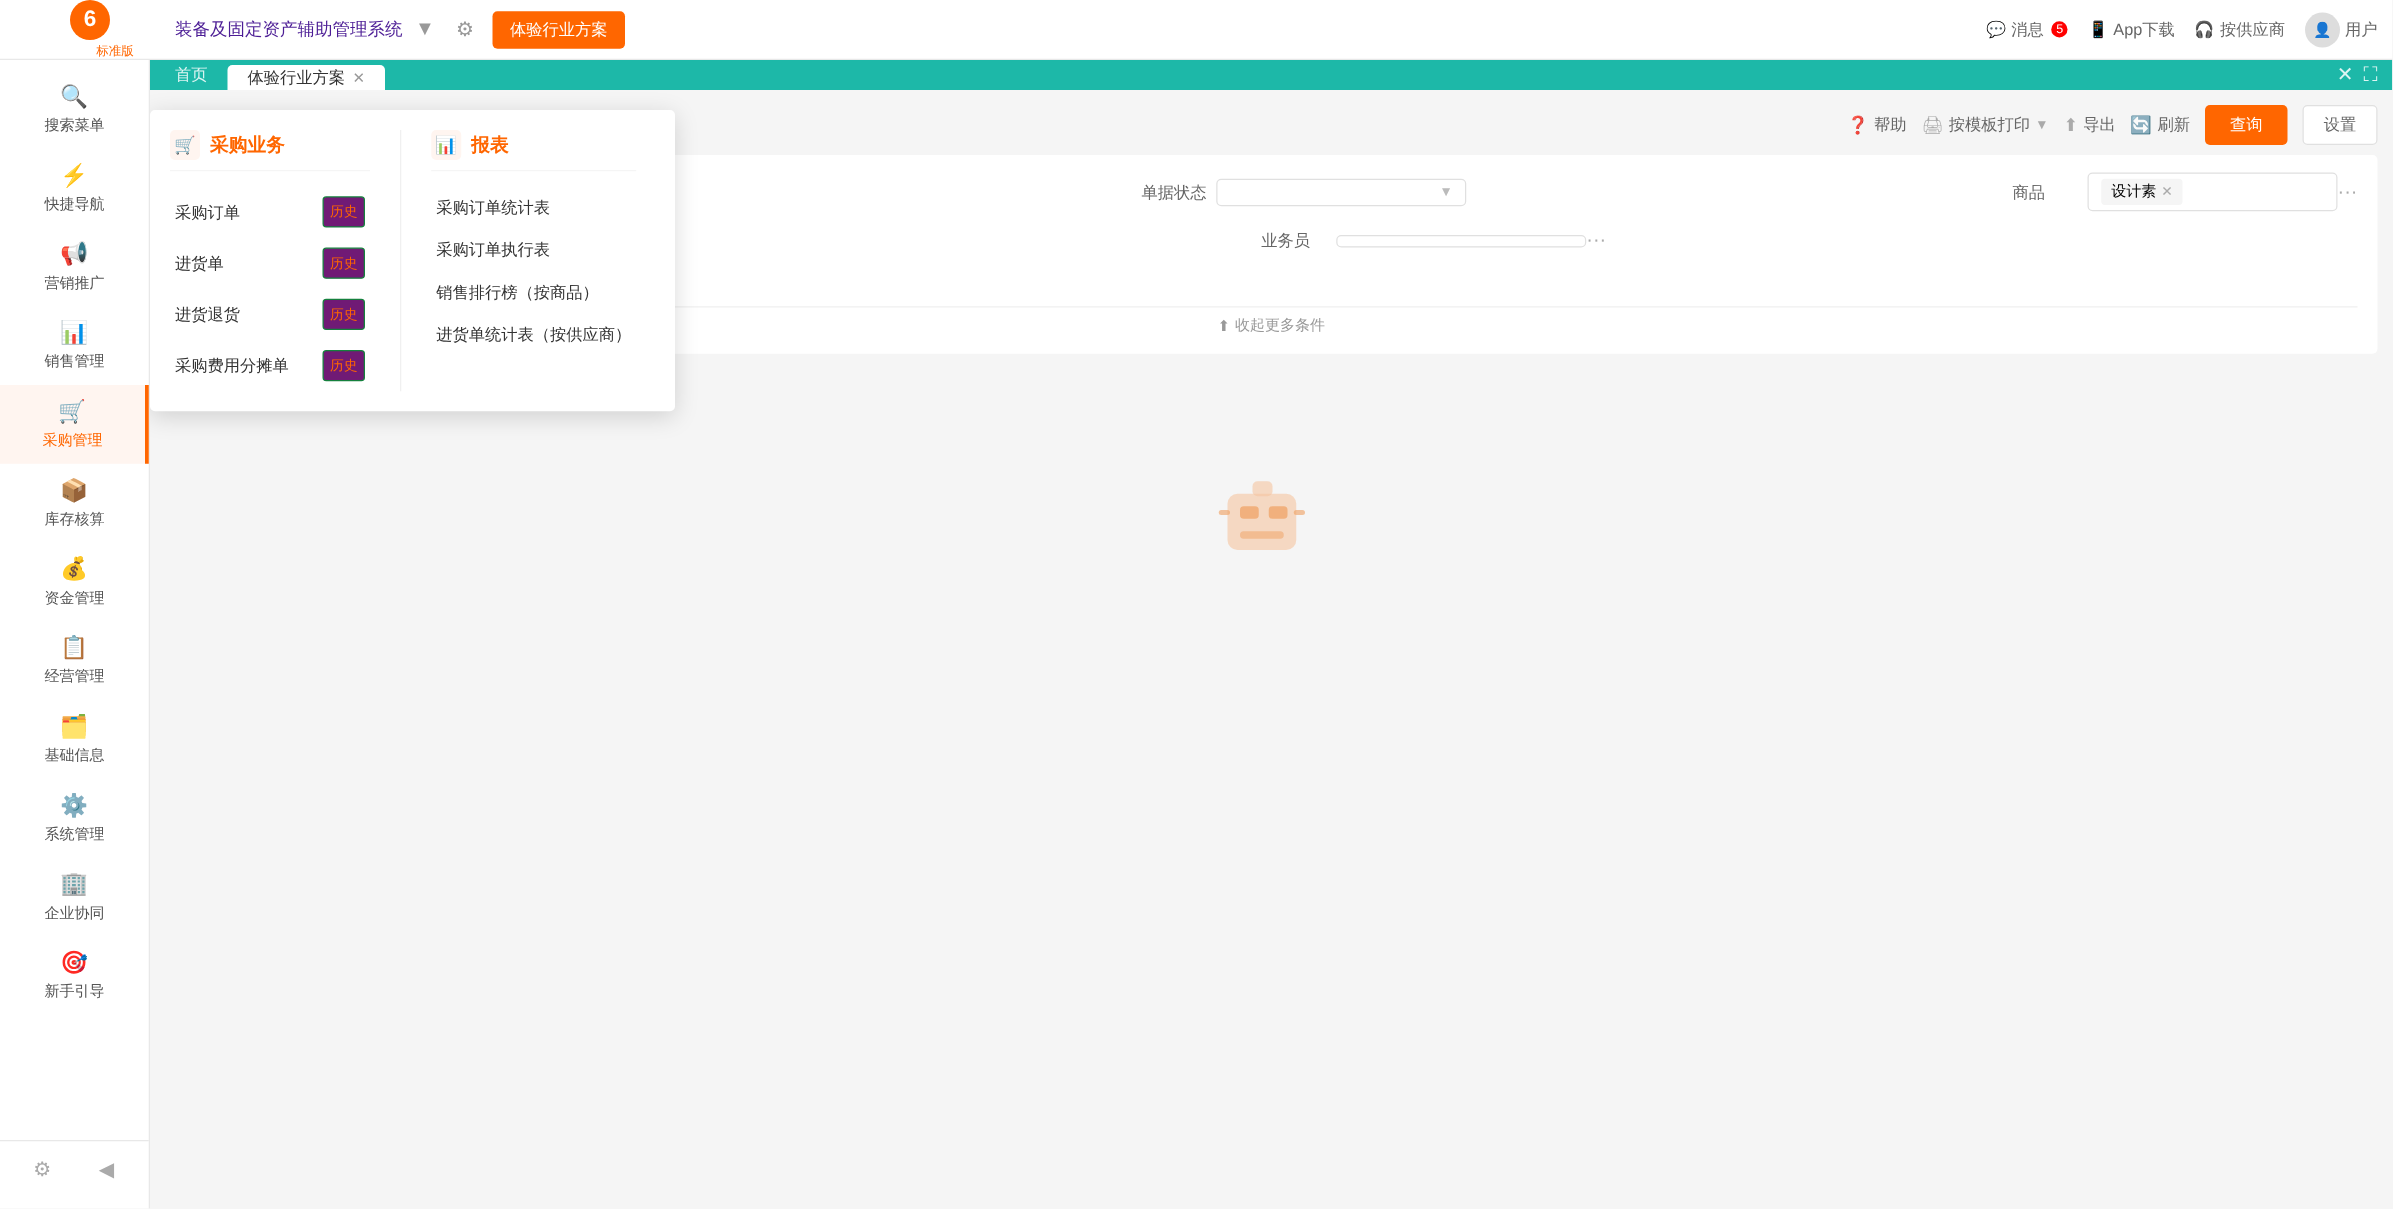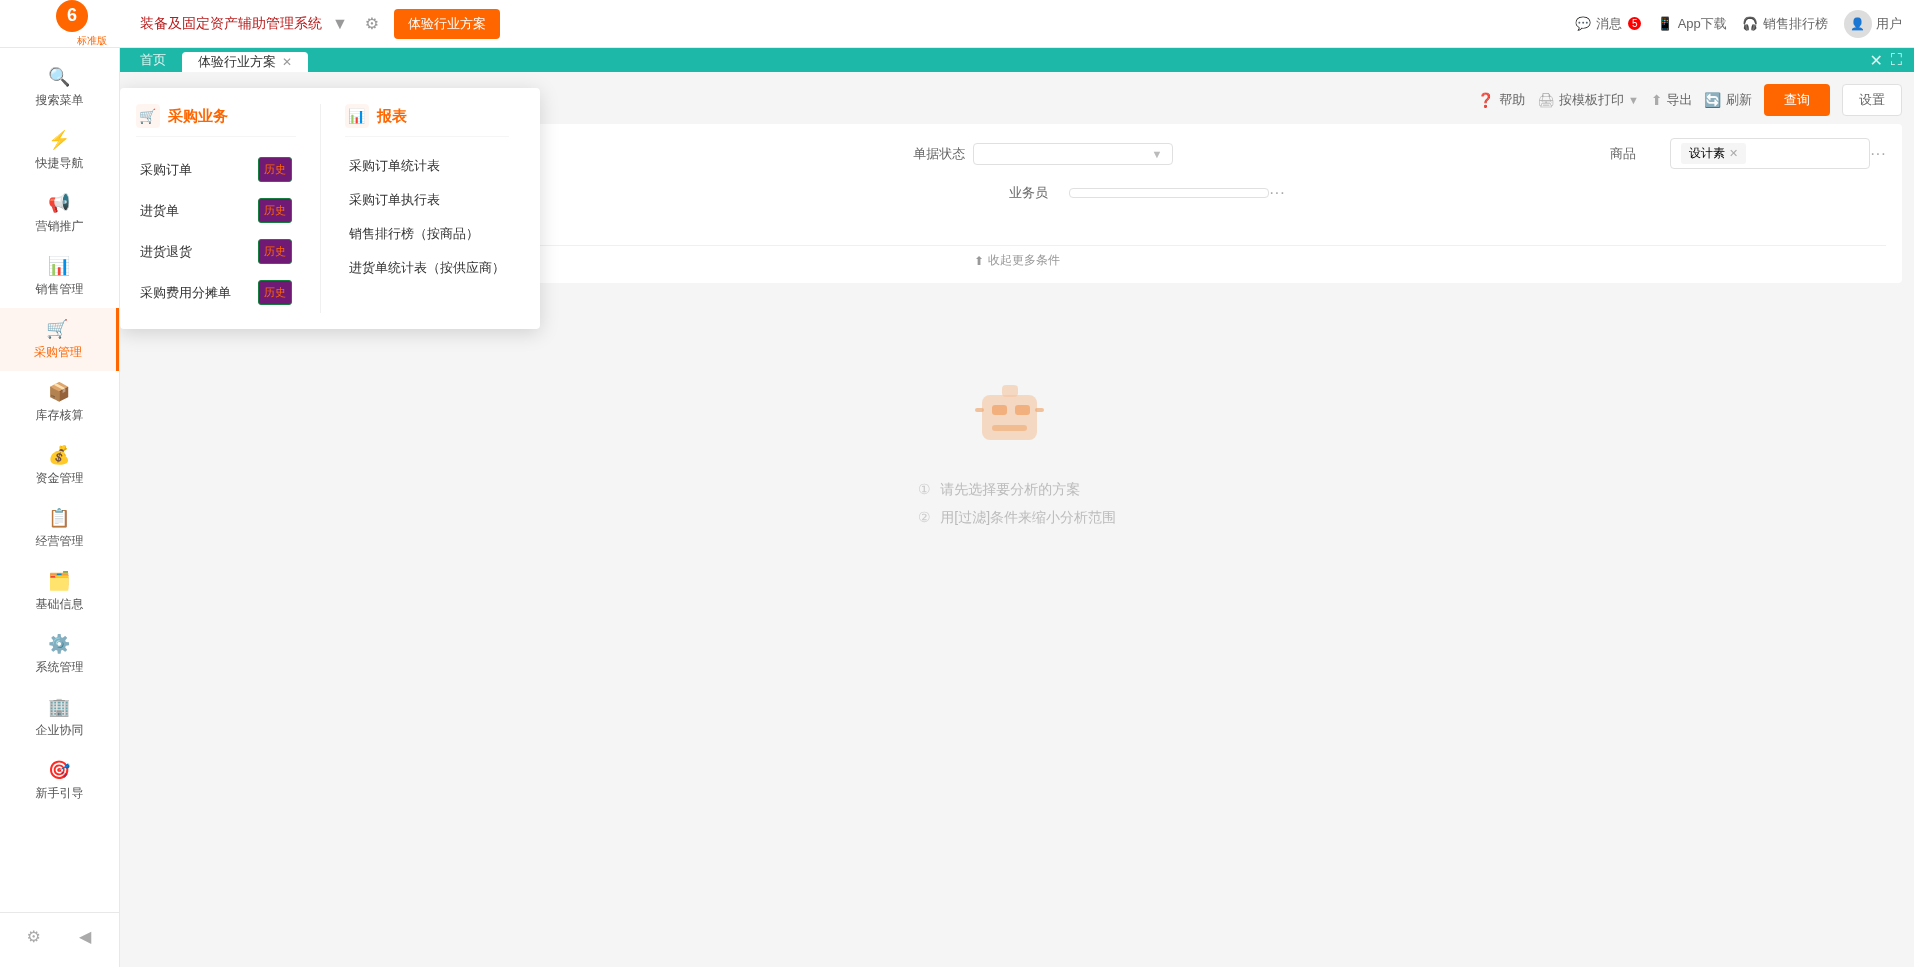--- a/index.html
+++ b/index.html
@@ -31,21 +31,21 @@
     }
     .logo-text { font-size: 10px; color: #f60; margin-top: 2px; margin-left: 40px; }
     .header-middle {
       flex: 1;
       display: flex;
       align-items: center;
       gap: 8px;
     }
     .system-name {
       font-size: 14px;
-      color: #b91c1c;
+      color: #4c1d95;
       margin-left: 8px;
     }
     .header-dropdown-btn {
       width: 20px; height: 20px;
       display: flex; align-items: center; justify-content: center;
       cursor: pointer; color: #999;
     }
     .gear-btn {
       width: 28px; height: 28px;
       display: flex; align-items: center; justify-content: center;
@@ -380,21 +380,21 @@
       <span>💬</span>
       <span>消息</span>
       <span class="badge">5</span>
     </div>
     <div class="header-right-item">
       <span>📱</span>
       <span>App下载</span>
     </div>
     <div class="header-right-item">
       <span>🎧</span>
-      <span>销售排行榜</span>
+      <span>按供应商</span>
     </div>
     <div class="header-right-item">
       <div class="avatar-circle">👤</div>
       <span>用户</span>
     </div>
   </div>
 </div>
 
 <div class="main-layout">
 
@@ -555,30 +555,20 @@
           <svg width="100" height="80" viewBox="0 0 100 80">
             <rect x="15" y="20" width="55" height="45" rx="8" fill="#f5c4a0" opacity="0.6"></rect>
             <rect x="25" y="30" width="15" height="10" rx="3" fill="#f0a060" opacity="0.7"></rect>
             <rect x="48" y="30" width="15" height="10" rx="3" fill="#f0a060" opacity="0.7"></rect>
             <rect x="25" y="50" width="35" height="6" rx="3" fill="#f0a060" opacity="0.5"></rect>
             <rect x="35" y="10" width="16" height="12" rx="4" fill="#f5c4a0" opacity="0.6"></rect>
             <line x1="10" y1="35" x2="15" y2="35" stroke="#f0a060" stroke-width="4" stroke-linecap="round" opacity="0.6"></line>
             <line x1="70" y1="35" x2="75" y2="35" stroke="#f0a060" stroke-width="4" stroke-linecap="round" opacity="0.6"></line>
           </svg>
         </div>
-        <div class="empty-text">
-          <div>
-            <span style="color:#ccc;margin-right:6px;">①</span>
-            <span>请先选择要分析的方案</span>
-          </div>
-          <div>
-            <span style="color:#ccc;margin-right:6px;">②</span>
-            <span>用[过滤]条件来缩小分析范围</span>
-          </div>
-        </div>
       </div>
 
     </div>
 
     <div class="dropdown-menu" style="top:40px; left:0;">
 
       <div class="menu-section">
         <div class="menu-section-header">
           <div class="menu-section-icon">🛒</div>
           <span>采购业务</span>

